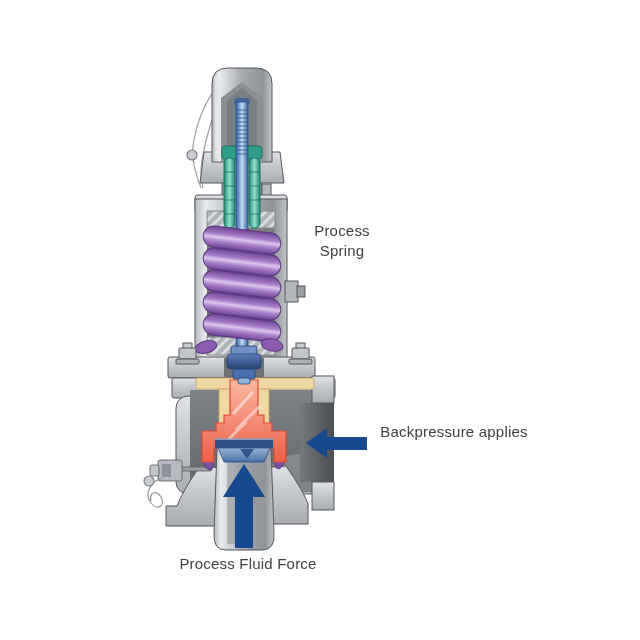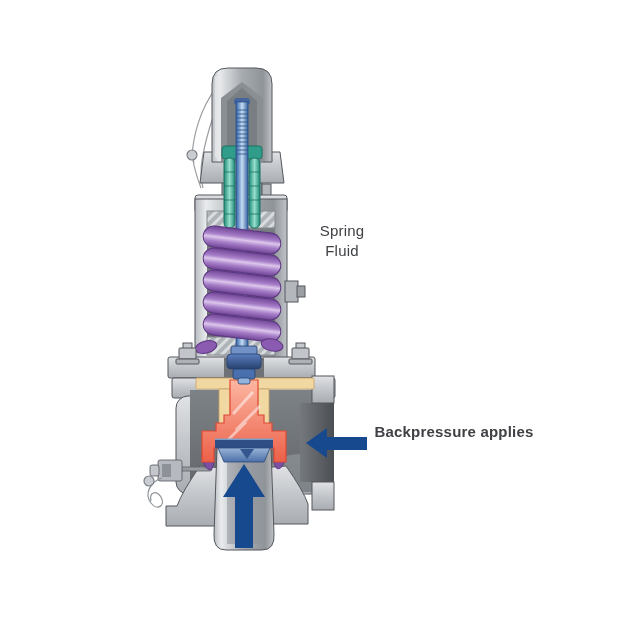--- a/index.html
+++ b/index.html
@@ -224,19 +224,22 @@
     <polygon points="244,464 223,497 265,497"></polygon>
     <rect x="235" y="497" width="18" height="51"></rect>
   </g>
   <g fill="#17498f">
     <polygon points="306,443 327,428 327,458"></polygon>
     <rect x="327" y="437" width="40" height="13"></rect>
   </g>
 </svg>
 
   <div class="lbl" style="left:302px;top:221px;width:80px;">
+    <span>Process</span>
     <span>Spring</span>
-    <span>Fluid</span>
   </div>
-  <div class="lbl" style="left:370px;top:422px;width:168px;font-weight:bold;">
+  <div class="lbl" style="left:370px;top:422px;width:168px;">
     <span>Backpressure applies</span>
   </div>
+  <div class="lbl" style="left:165px;top:554px;width:166px;">
+    <span>Process Fluid Force</span>
+  </div>
 </div>
 
 </body></html>

